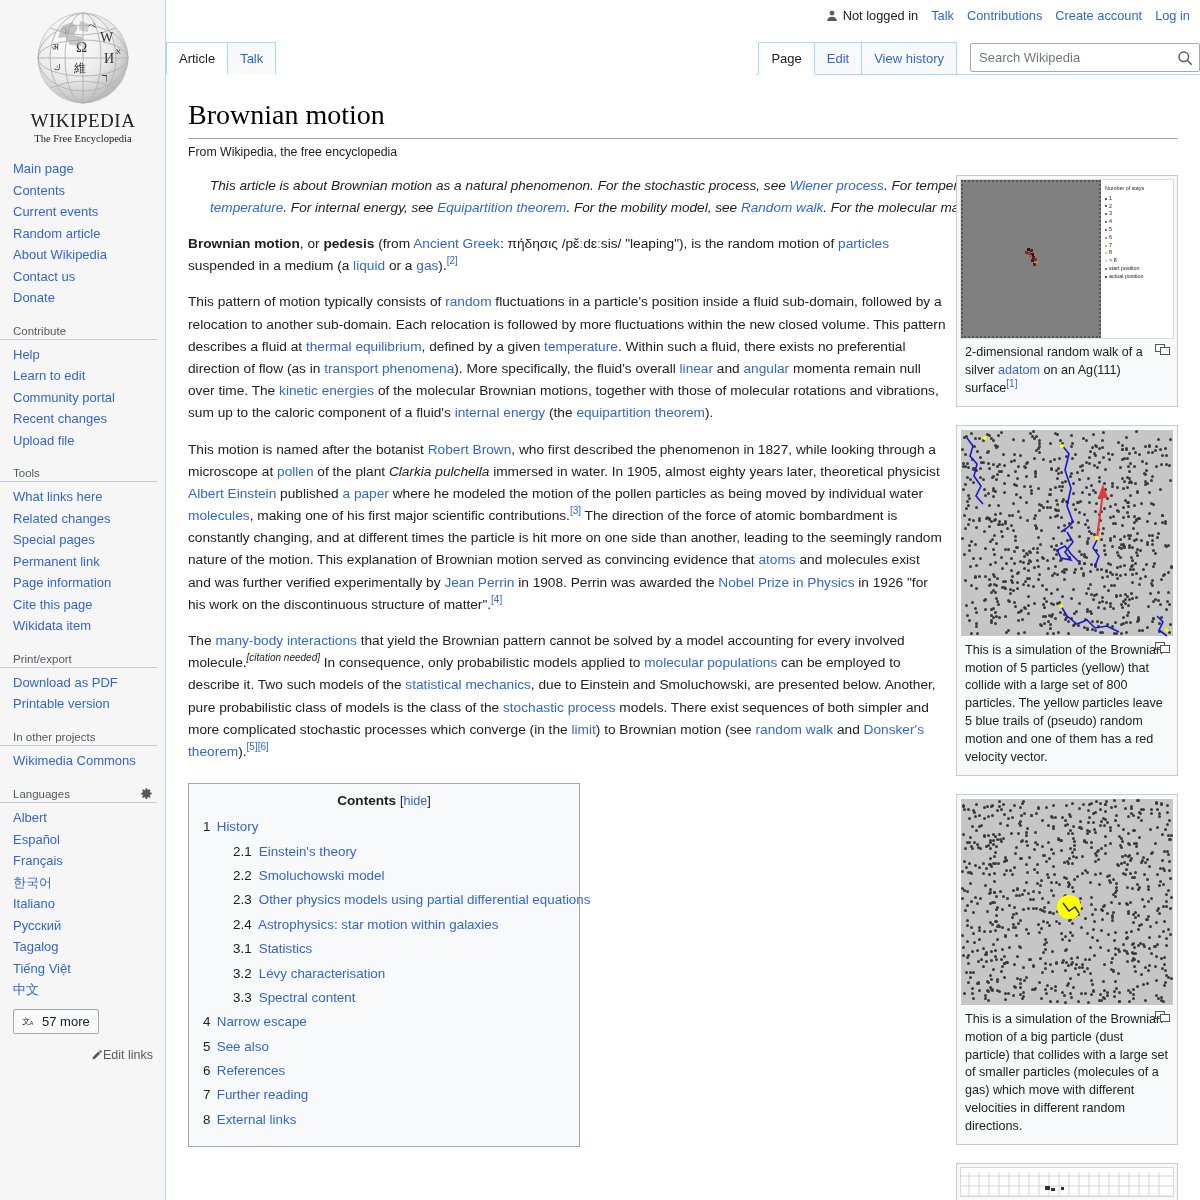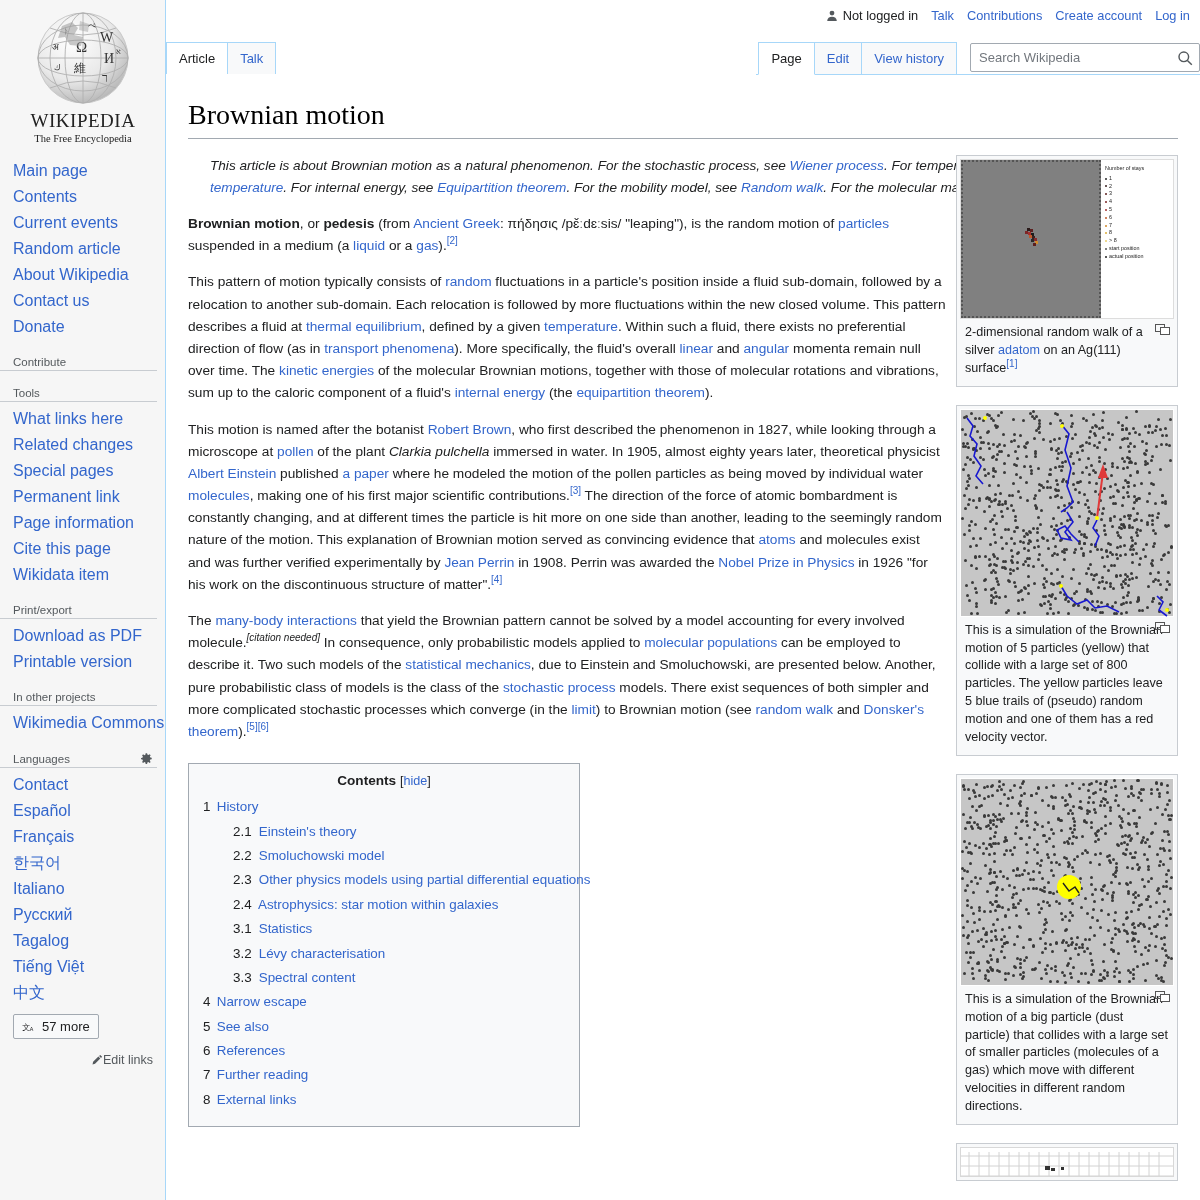--- a/index.html
+++ b/index.html
@@ -43,21 +43,21 @@
 
   .nav-portal { padding: 0 0 0 0; margin-bottom: 12px; }
   .portal-head {
     font-size: 11.5px; color: #54595d;
     padding: 4px 0 2px 13px; margin: 0 8px 0 0;
     border-bottom: 1px solid #c8ccd1;
     display: flex; align-items: center; justify-content: space-between;
   }
   .portal-list { list-style: none; margin: 4px 0 0 0; padding: 0; }
   .portal-list li { padding: 1px 0 1px 13px; }
-  .portal-list li a { font-size: 16px; line-height: 1.5; }
+  .portal-list li a { font-size: 13px; line-height: 1.5; }
 
   .gear-wrap { margin-right: 4px; display:inline-flex; }
 
   .more-btn {
     display: inline-flex; align-items: center; gap: 6px;
     margin: 8px 0 0 13px; padding: 4px 8px;
     border: 1px solid #a2a9b1; border-radius: 2px;
     background: #f8f9fa; font-size: 13px; color: #202122;
     cursor: pointer;
   }
@@ -256,20 +256,27 @@
             <li><a class="lnk">Contents</a></li>
             <li><a class="lnk">Current events</a></li>
             <li><a class="lnk">Random article</a></li>
             <li><a class="lnk">About Wikipedia</a></li>
             <li><a class="lnk">Contact us</a></li>
             <li><a class="lnk">Donate</a></li>
           </ul>
         </div>
         <div class="nav-portal">
           <div class="portal-head">Contribute</div>
+          <ul class="portal-list">
+            <li><a class="lnk">Help</a></li>
+            <li><a class="lnk">Learn to edit</a></li>
+            <li><a class="lnk">Community portal</a></li>
+            <li><a class="lnk">Recent changes</a></li>
+            <li><a class="lnk">Upload file</a></li>
+          </ul>
         </div>
         <div class="nav-portal">
           <div class="portal-head">Tools</div>
           <ul class="portal-list">
             <li><a class="lnk">What links here</a></li>
             <li><a class="lnk">Related changes</a></li>
             <li><a class="lnk">Special pages</a></li>
             <li><a class="lnk">Permanent link</a></li>
             <li><a class="lnk">Page information</a></li>
             <li><a class="lnk">Cite this page</a></li>
@@ -295,21 +302,21 @@
       <div class="portal-head">
         <span>Languages</span>
         <span class="gear-wrap">
           <svg width="13" height="13" viewBox="0 0 20 20" fill="#54595d">
             <path d="M10 6.4a3.6 3.6 0 100 7.2 3.6 3.6 0 000-7.2zm0 5.6a2 2 0 110-4 2 2 0 010 4z"></path>
             <path d="M18 11.1v-2.2l-2.2-.4a6 6 0 00-.7-1.7l1.3-1.8-1.6-1.6-1.8 1.3a6 6 0 00-1.7-.7L10.9 2H8.7l-.4 2.2a6 6 0 00-1.7.7L4.8 3.6 3.2 5.2l1.3 1.8a6 6 0 00-.7 1.7L1.6 9.1v2.2l2.2.4a6 6 0 00.7 1.7l-1.3 1.8 1.6 1.6 1.8-1.3a6 6 0 001.7.7l.4 2.2h2.2l.4-2.2a6 6 0 001.7-.7l1.8 1.3 1.6-1.6-1.3-1.8a6 6 0 00.7-1.7l2.2-.4z"></path>
           </svg>
         </span>
       </div>
       <ul class="portal-list" id="lang-list">
-          <li><a class="lnk">Contact</a></li>
+          <li><a class="lnk">Albert</a></li>
           <li><a class="lnk">Español</a></li>
           <li><a class="lnk">Français</a></li>
           <li><a class="lnk">한국어</a></li>
           <li><a class="lnk">Italiano</a></li>
           <li><a class="lnk">Русский</a></li>
           <li><a class="lnk">Tagalog</a></li>
           <li><a class="lnk">Tiếng Việt</a></li>
           <li><a class="lnk">中文</a></li>
         </ul>
       <div class="more-btn">
@@ -360,20 +367,21 @@
           </svg>
         </button>
       </div>
     </div>
   </div>
   <div id="ns-underline"></div>
 
   <div id="content">
 
     <h1 id="firstHeading">Brownian motion</h1>
+    <div id="siteSub">From Wikipedia, the free encyclopedia</div>
 
     <div id="bodyContent">
 
       <div id="figcol">
 
         <div class="thumb">
           <div class="imgbox">
             <div class="rw-wrap">
               <div class="rw-left">
                 <svg class="rw-cluster" width="26" height="22" viewBox="0 0 26 22">

